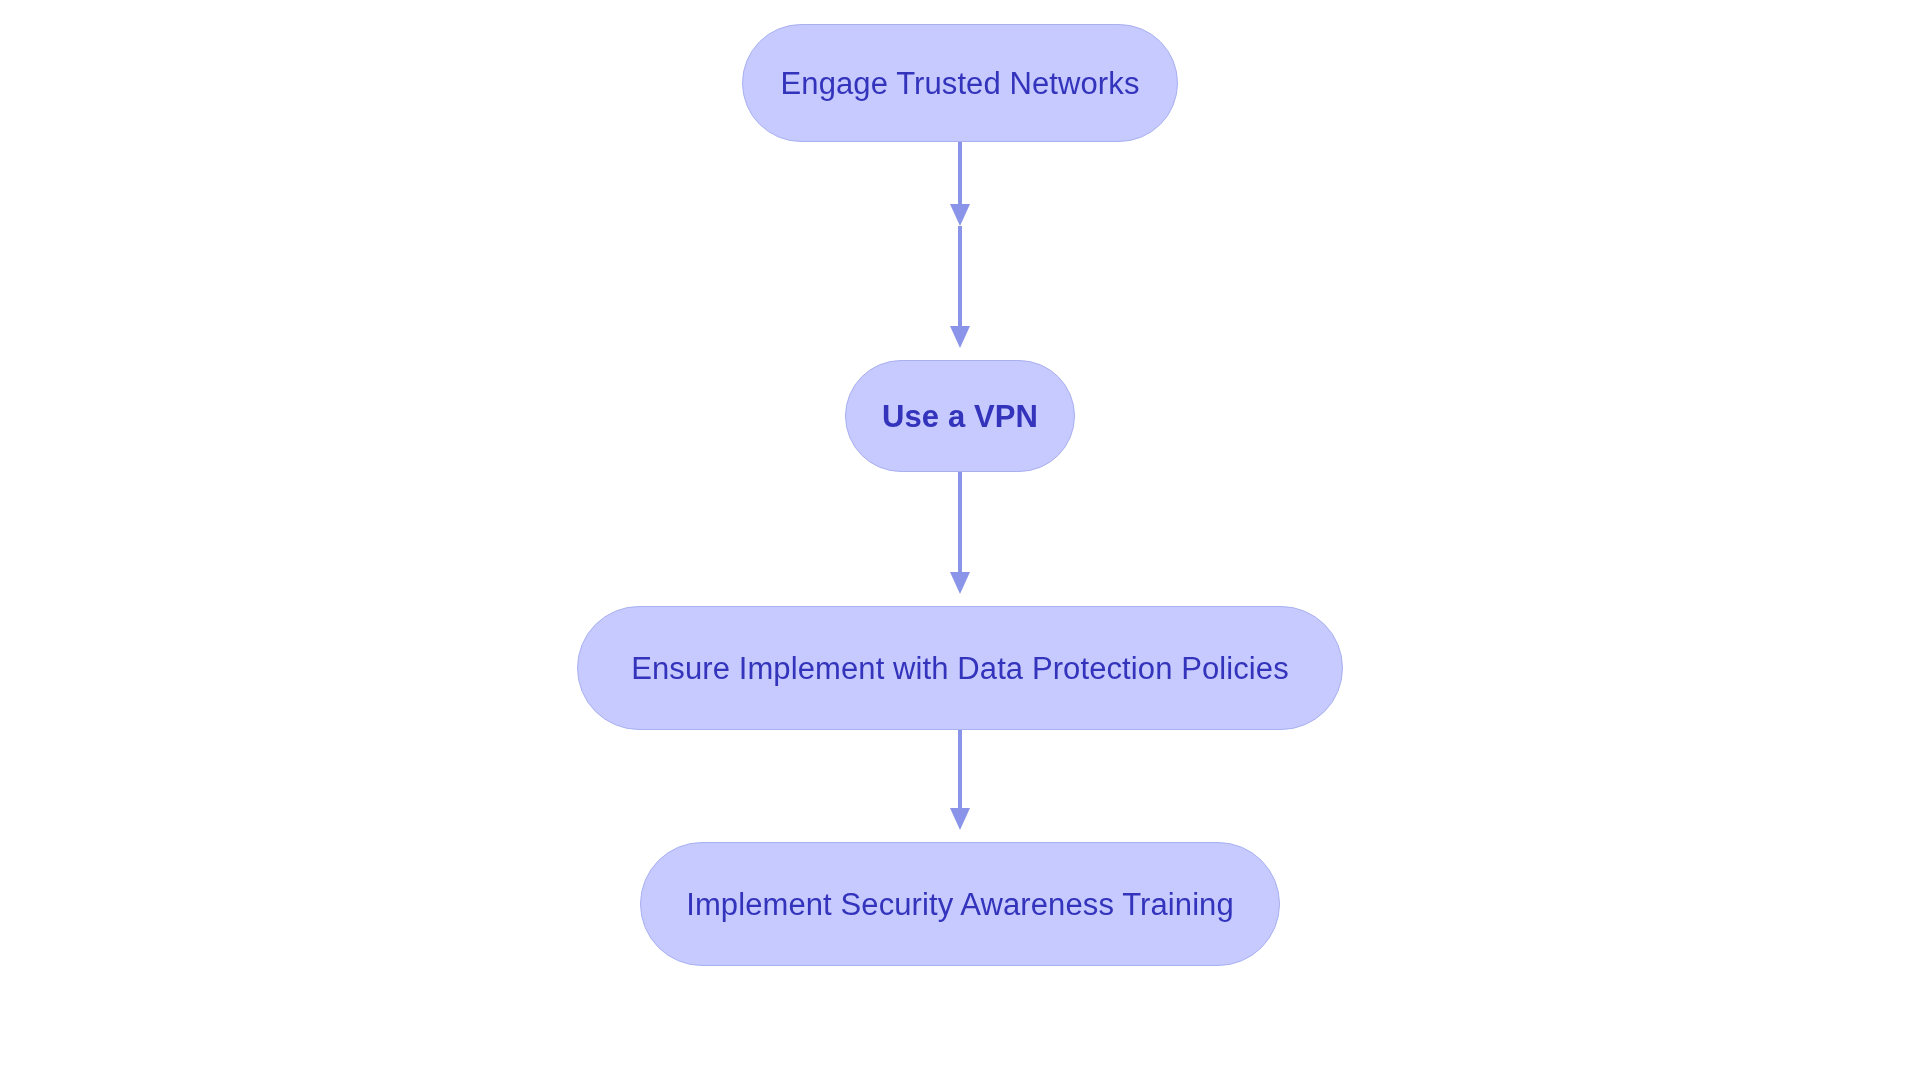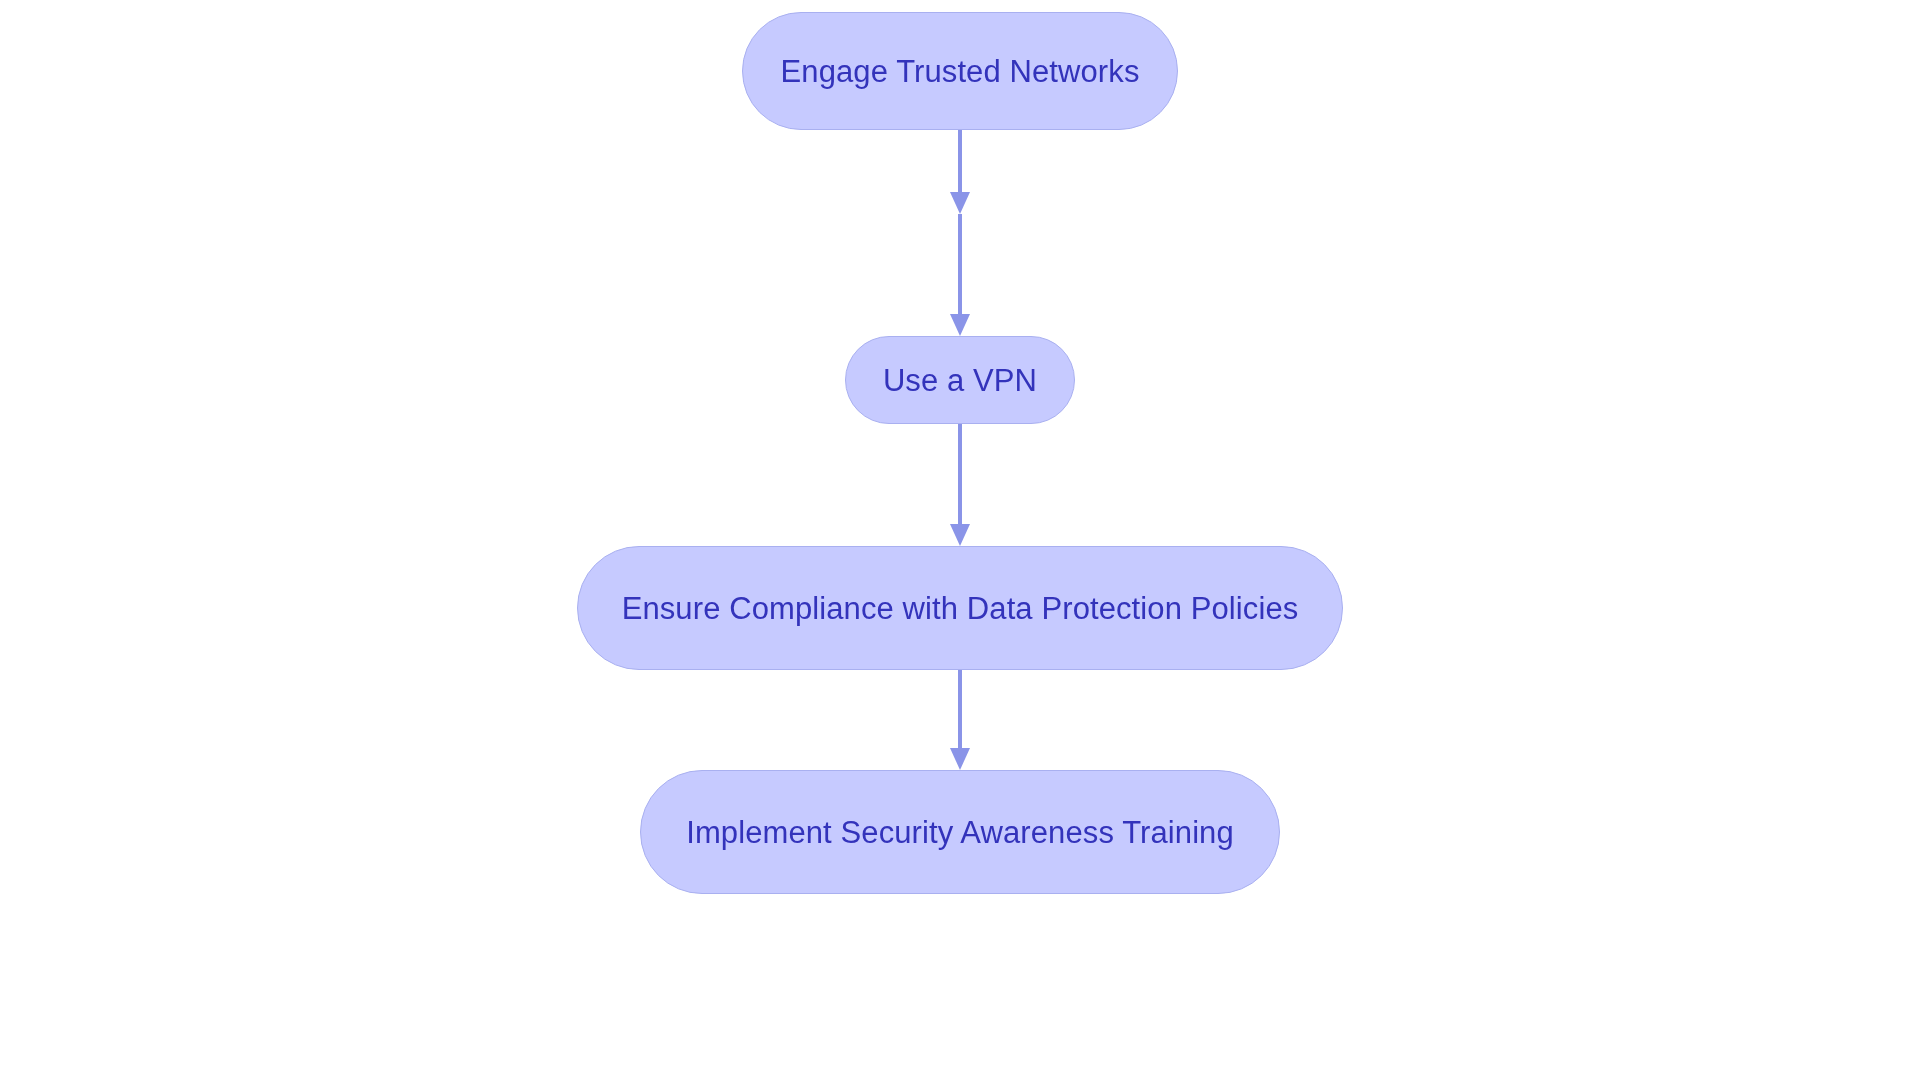--- a/index.html
+++ b/index.html
@@ -42,20 +42,21 @@
     border: 1.6px solid #a9b0f0;
     border-radius: 999px;
     color: #3333bb;
     font-size: 31px;
     font-weight: 400;
     letter-spacing: 0.1px;
     line-height: 1;
     white-space: nowrap;
     padding: 12px 44px;
     height: 130px;
+    margin-top: 12px;
   }
 
   .connector {
     position: relative;
     width: 100%;
     display: flex;
     justify-content: center;
     align-items: flex-start;
   }
   .connector svg {
@@ -83,35 +84,35 @@
 
 
   <div class="connector">
     <svg width="24" height="122" viewBox="0 0 24 122" aria-hidden="true">
       <line x1="12" y1="0" x2="12" y2="104" stroke="#8a94e8" stroke-width="4"></line>
       <polygon points="2,100 22,100 12,122" fill="#8a94e8"></polygon>
     </svg>
   </div>
 
   <div class="flow-row">
-    <div class="flow-node" style="width:230px;height:88px;">
+    <div class="flow-node" style="width:230px;height:112px;font-weight:bold;">
       <span>Use a VPN</span>
     </div>
   </div>
 
   <div class="connector">
     <svg width="24" height="122" viewBox="0 0 24 122" aria-hidden="true">
       <line x1="12" y1="0" x2="12" y2="104" stroke="#8a94e8" stroke-width="4"></line>
       <polygon points="2,100 22,100 12,122" fill="#8a94e8"></polygon>
     </svg>
   </div>
 
   <div class="flow-row">
     <div class="flow-node" style="width:766px;height:124px;">
-      <span>Ensure Compliance with Data Protection Policies</span>
+      <span>Ensure Implement with Data Protection Policies</span>
     </div>
   </div>
 
   <div class="connector">
     <svg width="24" height="100" viewBox="0 0 24 100" aria-hidden="true">
       <line x1="12" y1="0" x2="12" y2="82" stroke="#8a94e8" stroke-width="4"></line>
       <polygon points="2,78 22,78 12,100" fill="#8a94e8"></polygon>
     </svg>
   </div>
 

